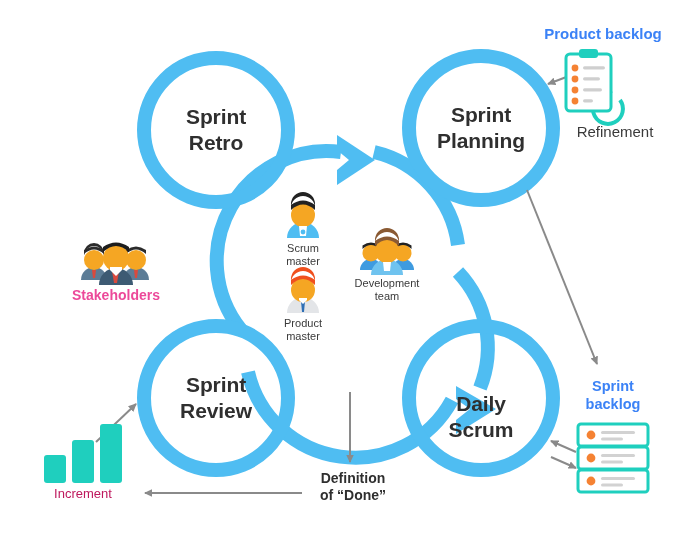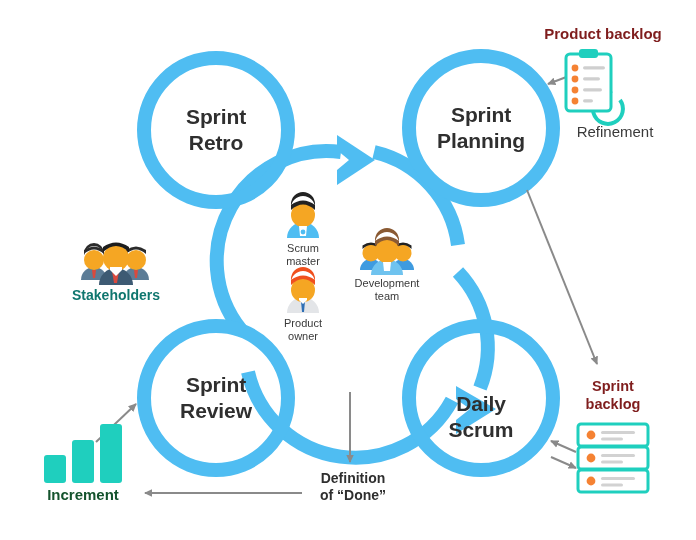--- a/index.html
+++ b/index.html
@@ -37,49 +37,49 @@
   }
   .ceremony-label {
     font-size: 21px;
     font-weight: 700;
     color: #2f2f2f;
     letter-spacing: -0.1px;
   }
   .artifact-title {
     font-size: 15px;
     font-weight: 700;
-    color: #7f1d1d;
+    color: #3b82f6;
   }
   .artifact-title.small {
     font-size: 14.5px;
   }
   .role-label {
     font-size: 11px;
     font-weight: 400;
     color: #3a3a3a;
   }
   .group-label {
     font-size: 14px;
     font-weight: 700;
-    color: #0f766e;
+    color: #ec4899;
   }
   .tiny-label {
     font-size: 15px;
     font-weight: 400;
     color: #3a3a3a;
   }
   .done-label {
     font-size: 14px;
     font-weight: 700;
     color: #2f2f2f;
   }
   .incr-label {
-    font-size: 15px;
-    font-weight: 700;
-    color: #14532d;
+    font-size: 13px;
+    font-weight: 400;
+    color: #be185d;
   }
 </style>
 </head>
 <body>
 
 <div class="stage">
 
   <svg class="layer" viewBox="0 0 696 540">
     <defs>
       <marker id="grayArrow" markerWidth="9" markerHeight="9" refX="7.4" refY="4.5" orient="auto" markerUnits="userSpaceOnUse">
@@ -245,21 +245,21 @@
   <div class="lbl ceremony-label" style="left:411px; top:372px; width:140px;margin-top:19px;">Daily
 Scrum</div>
 
   <div class="lbl ceremony-label" style="left:146px; top:372px; width:140px;">Sprint
 Review</div>
 
   <div class="lbl role-label" style="left:263px; top:242px; width:80px;">Scrum
 master</div>
 
   <div class="lbl role-label" style="left:263px; top:317px; width:80px;">Product
-owner</div>
+master</div>
 
   <div class="lbl role-label" style="left:337px; top:277px; width:100px;text-align:center;">Development
 team</div>
 
   <div class="lbl artifact-title" style="left:518px; top:25px; width:170px;">Product backlog</div>
 
   <div class="lbl artifact-title small" style="left:573px; top:378px; width:80px;">Sprint
 backlog</div>
 
   <div class="lbl incr-label" style="left:28px; top:486px; width:110px;">Increment</div>

